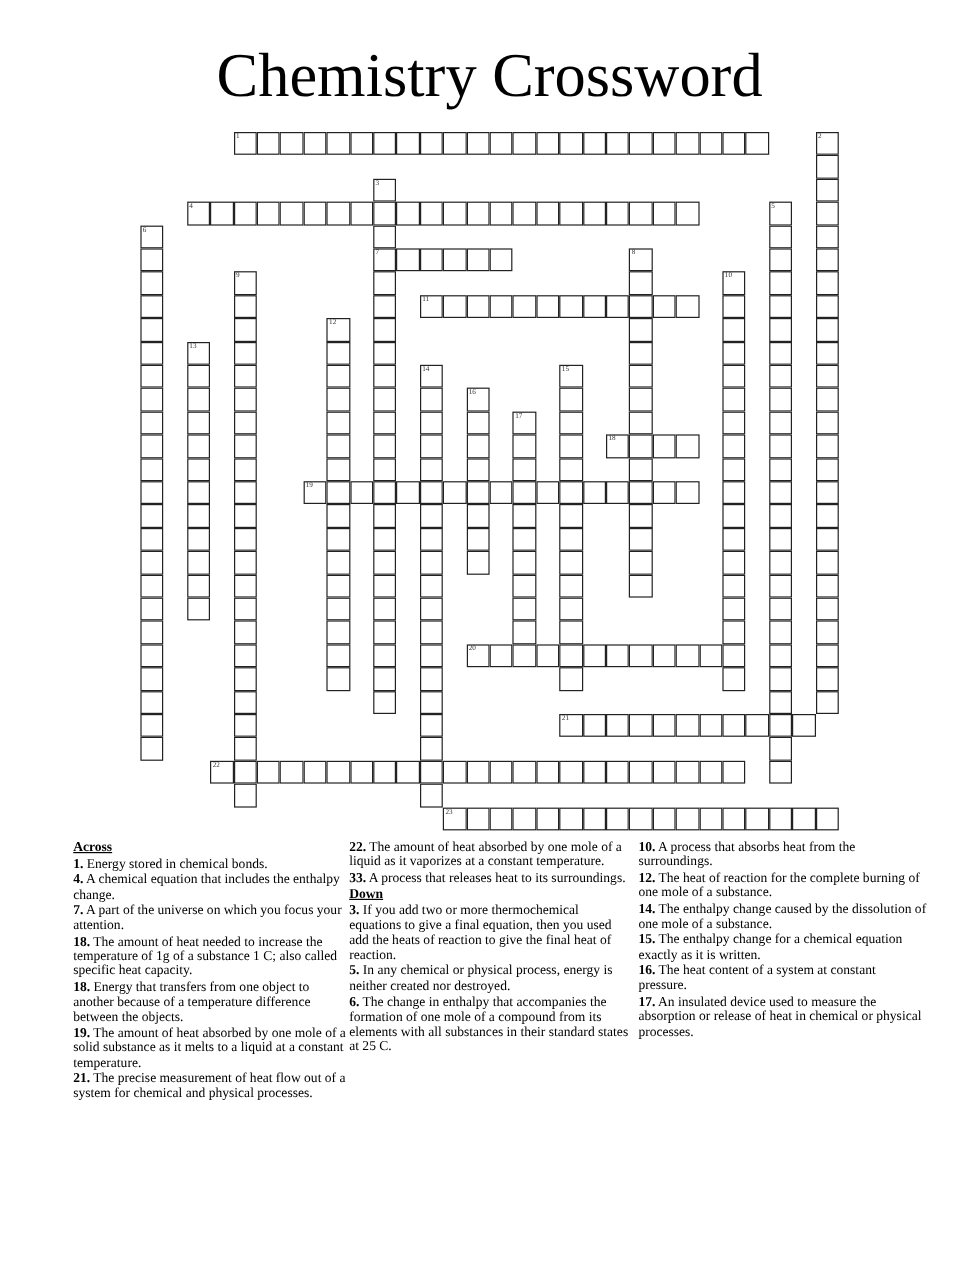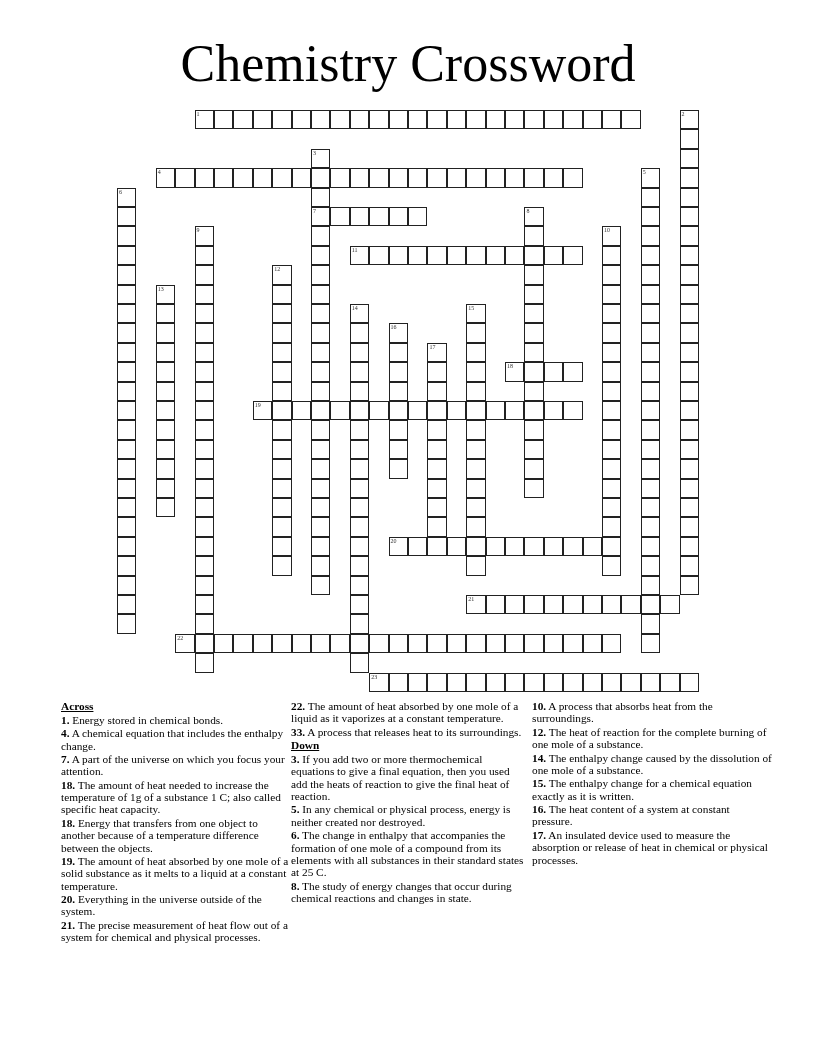--- a/index.html
+++ b/index.html
@@ -437,32 +437,30 @@
   </div>
 
 <div class="clues col1">
   <div class="heading">Across</div>
   <div class="clue"><b>1.</b><span> Energy stored in chemical bonds.</span></div>
   <div class="clue"><b>4.</b><span> A chemical equation that includes the enthalpy change.</span></div>
   <div class="clue"><b>7.</b><span> A part of the universe on which you focus your attention.</span></div>
   <div class="clue"><b>18.</b><span> The amount of heat needed to increase the temperature of 1g of a substance 1 C; also called specific heat capacity.</span></div>
   <div class="clue"><b>18.</b><span> Energy that transfers from one object to another because of a temperature difference between the objects.</span></div>
   <div class="clue"><b>19.</b><span> The amount of heat absorbed by one mole of a solid substance as it melts to a liquid at a constant temperature.</span></div>
-  <div class="clue"><b>20.</b><span> Everything in the universe outside of the system.</span></div>
   <div class="clue"><b>21.</b><span> The precise measurement of heat flow out of a system for chemical and physical processes.</span></div>
 </div>
 
 <div class="clues col2">
   <div class="clue"><b>22.</b><span> The amount of heat absorbed by one mole of a liquid as it vaporizes at a constant temperature.</span></div>
   <div class="clue"><b>33.</b><span> A process that releases heat to its surroundings.</span></div>
   <div class="heading">Down</div>
   <div class="clue"><b>3.</b><span> If you add two or more thermochemical equations to give a final equation, then you used add the heats of reaction to give the final heat of reaction.</span></div>
   <div class="clue"><b>5.</b><span> In any chemical or physical process, energy is neither created nor destroyed.</span></div>
   <div class="clue"><b>6.</b><span> The change in enthalpy that accompanies the formation of one mole of a compound from its elements with all substances in their standard states at 25 C.</span></div>
-  <div class="clue"><b>8.</b><span> The study of energy changes that occur during chemical reactions and changes in state.</span></div>
 </div>
 
 <div class="clues col3">
   <div class="clue"><b>10.</b><span> A process that absorbs heat from the surroundings.</span></div>
   <div class="clue"><b>12.</b><span> The heat of reaction for the complete burning of one mole of a substance.</span></div>
   <div class="clue"><b>14.</b><span> The enthalpy change caused by the dissolution of one mole of a substance.</span></div>
   <div class="clue"><b>15.</b><span> The enthalpy change for a chemical equation exactly as it is written.</span></div>
   <div class="clue"><b>16.</b><span> The heat content of a system at constant pressure.</span></div>
   <div class="clue"><b>17.</b><span> An insulated device used to measure the absorption or release of heat in chemical or physical processes.</span></div>
 </div>

